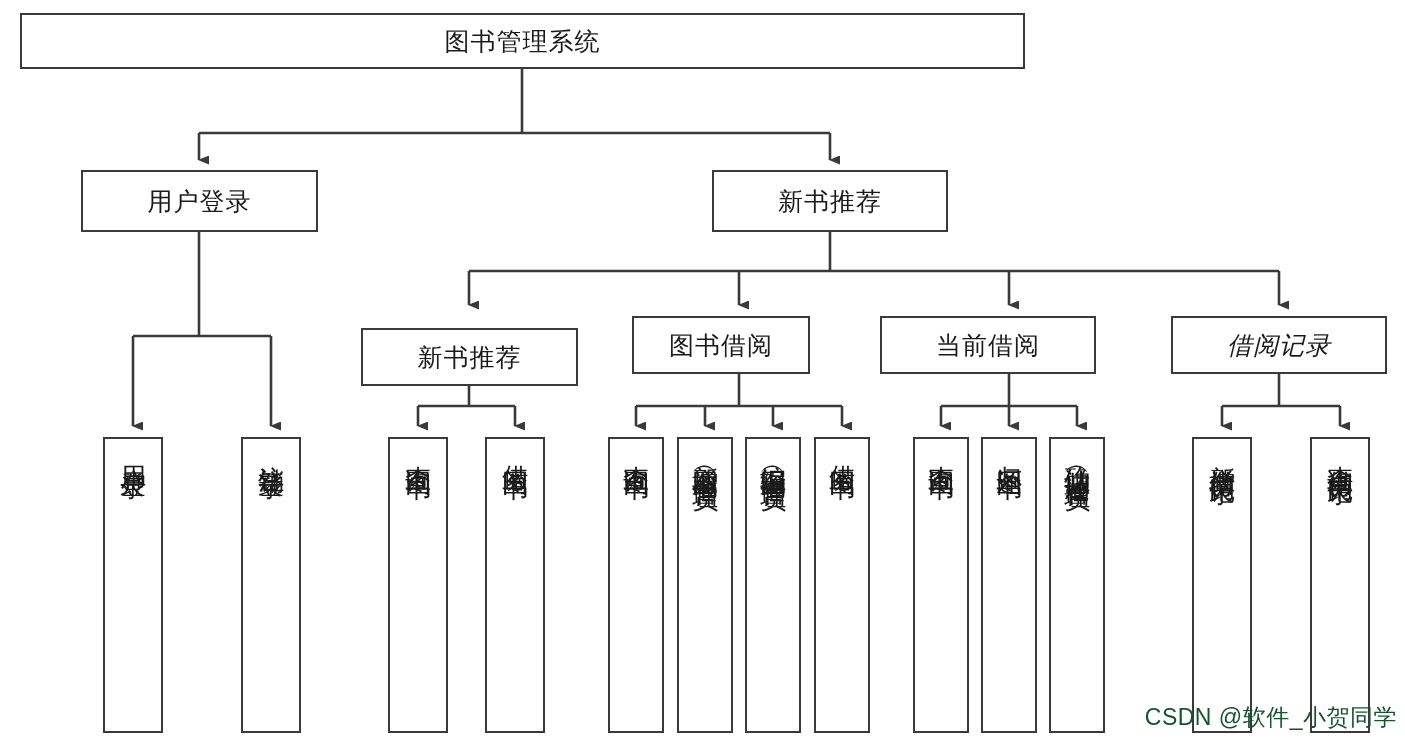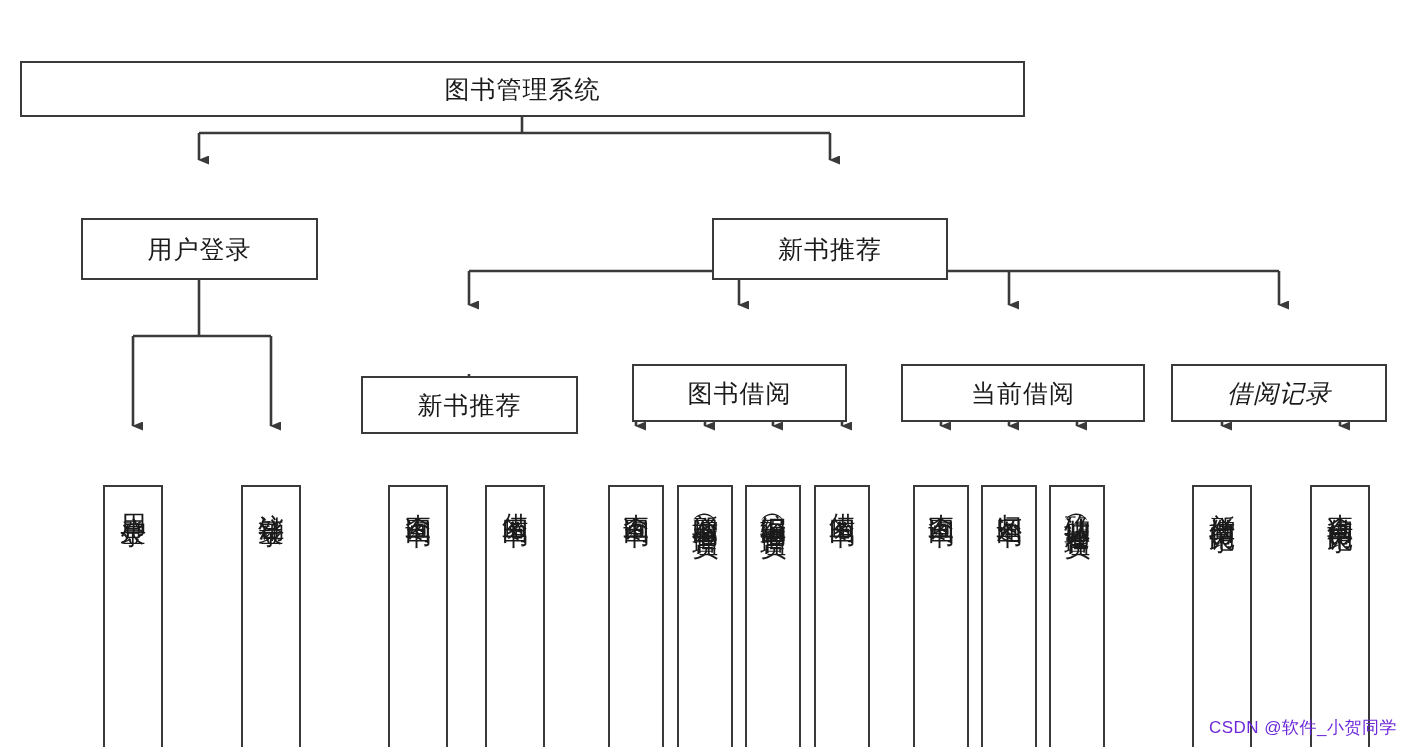--- a/index.html
+++ b/index.html
@@ -28,21 +28,20 @@
   }
   .node {
     position: absolute;
     box-sizing: border-box;
     background: #ffffff;
     border: 2.5px solid #3a3a3a;
     display: flex;
     align-items: center;
     justify-content: center;
     color: #1a1a1a;
-    margin-top: 48px;
   }
   .node-h {
     font-size: 25px;
     letter-spacing: 1px;
     white-space: nowrap;
   }
   .node-v {
     align-items: flex-start;
     justify-content: center;
     padding-top: 6px;
@@ -56,23 +55,23 @@
     white-space: nowrap;
     color: #1a1a1a;
   }
   .vtext-tall {
     font-size: 24px;
     letter-spacing: 1px;
   }
   .watermark {
     position: absolute;
     right: 8px;
-    bottom: 8px;
-    font-size: 17px;
-    color: #6d28d9;
+    bottom: 14px;
+    font-size: 23px;
+    color: #14532d;
     white-space: nowrap;
     letter-spacing: 0.5px;
   }
 </style>
 </head>
 <body>
 
 <div id="canvas">
 
   <svg id="edges" viewBox="0 0 1405 747" width="1405" height="747">
@@ -132,24 +131,24 @@
   <div class="node node-h" style="left:81px; top:170px; width:237px; height:62px;">
     <span>用户登录</span>
   </div>
   <div class="node node-h" style="left:712px; top:170px; width:236px; height:62px;">
     <span>新书推荐</span>
   </div>
 
   <div class="node node-h" style="left:361px; top:328px; width:217px; height:58px;">
     <span>新书推荐</span>
   </div>
-  <div class="node node-h" style="left:632px; top:316px; width:215px; height:58px;">
+  <div class="node node-h" style="left:632px; top:316px; width:178px; height:58px;">
     <span>图书借阅</span>
   </div>
-  <div class="node node-h" style="left:901px; top:316px; width:244px; height:58px;">
+  <div class="node node-h" style="left:880px; top:316px; width:216px; height:58px;">
     <span>当前借阅</span>
   </div>
   <div class="node node-h" style="left:1171px; top:316px; width:216px; height:58px;font-style:italic;">
     <span>借阅记录</span>
   </div>
 
   <div class="node node-v" style="left:103px; top:437px; width:60px; height:296px;">
     <span class="vtext">用户登录</span>
   </div>
   <div class="node node-v" style="left:241px; top:437px; width:60px; height:296px;">

